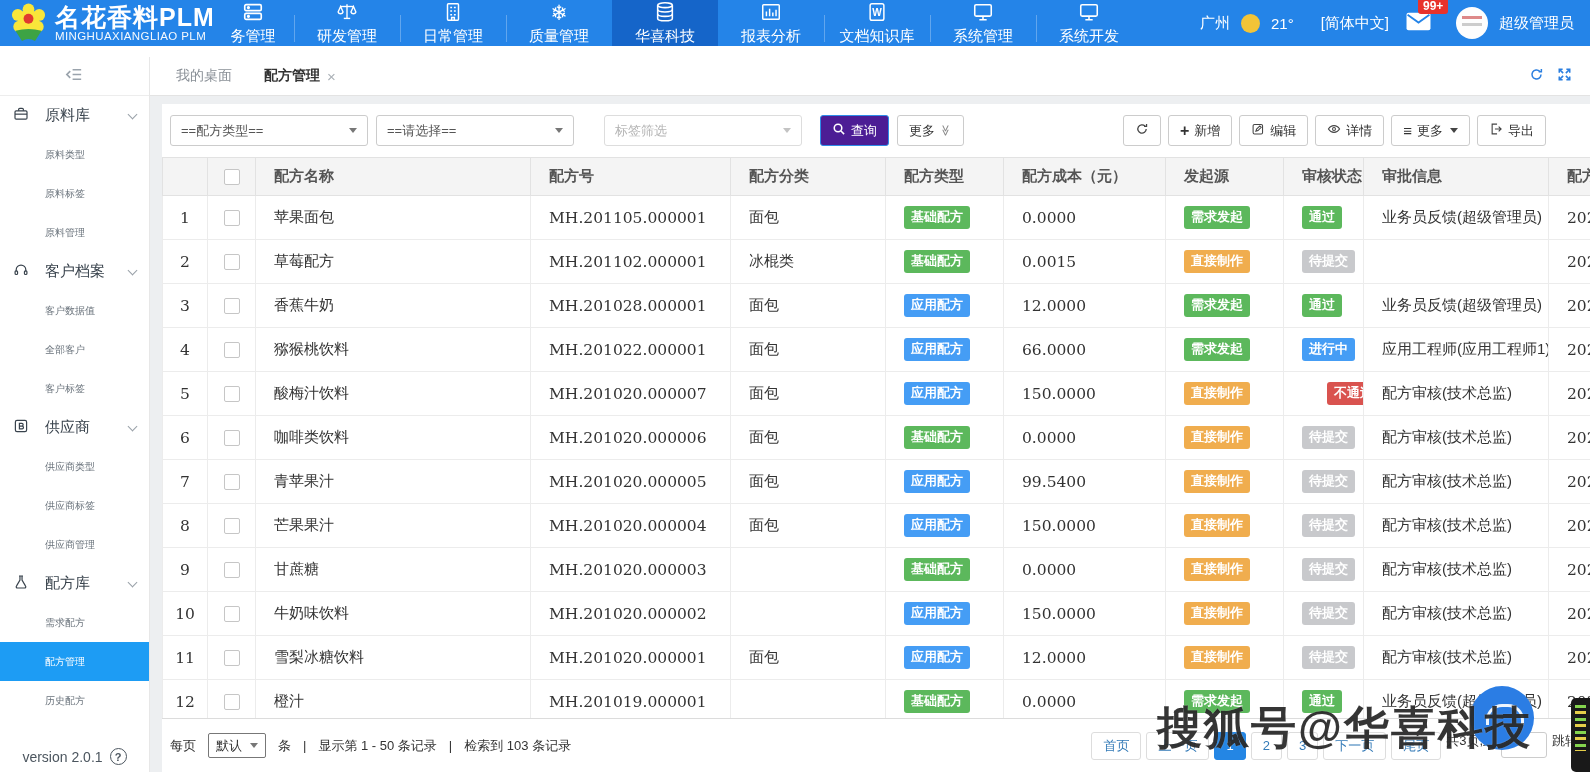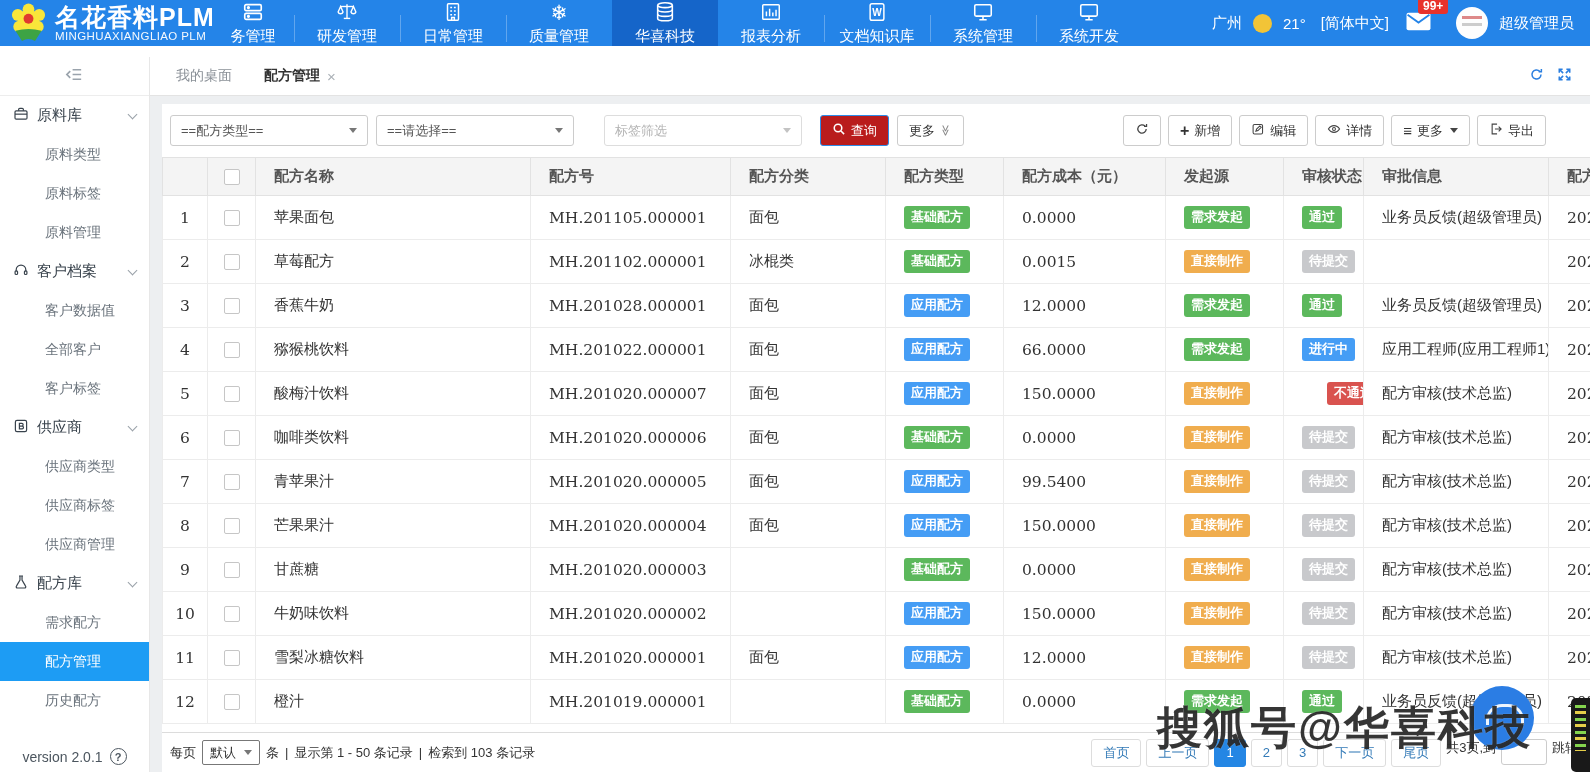--- a/index.html
+++ b/index.html
@@ -26,24 +26,24 @@
   .sun{width:19px;height:19px;border-radius:50%;background:#f2c437;}
   .mail-wrap{position:relative;margin:0 14px 0 6px;cursor:pointer;}
   .mail-badge{position:absolute;top:-14px;left:12px;background:#e8322b;color:#fff;font-size:12px;font-weight:bold;
     border-radius:3px;padding:1px 5px;line-height:1.2;}
   .avatar{width:32px;height:32px;border-radius:50%;background:#fdfdfd;position:relative;overflow:hidden;cursor:pointer;}
   .avatar::after{content:'';position:absolute;left:6px;top:9px;width:20px;height:3px;background:#d88;box-shadow:0 7px 0 #ccc;}
 
   
   .sidebar{position:absolute;top:57px;left:0;width:150px;bottom:0;background:#fff;border-right:1px solid #e7e7e7;z-index:5;}
   .collapse-bar{height:39px;border-bottom:1px solid #ededed;display:flex;align-items:center;justify-content:center;cursor:pointer;}
-  .sgroup-h{height:39px;display:flex;align-items:center;gap:8px;padding:0 13px;font-size:15px;color:#39434d;cursor:pointer;}
+  .sgroup-h{height:39px;display:flex;align-items:center;gap:16px;padding:0 13px;font-size:15px;color:#39434d;cursor:pointer;}
   .sgroup-h svg{width:16px;height:16px;flex-shrink:0;}
   .chev{width:7px;height:7px;border-right:1.5px solid #99a1a8;border-bottom:1.5px solid #99a1a8;transform:rotate(45deg);margin-left:auto;margin-top:-3px;}
-  .sitem{height:39px;display:flex;align-items:center;padding-left:45px;font-size:14px;color:#6a737c;cursor:pointer;white-space:nowrap;}
+  .sitem{height:39px;display:flex;align-items:center;padding-left:45px;font-size:10px;color:#6a737c;cursor:pointer;white-space:nowrap;}
   .sitem.active{background:#1d9cf4;color:#fff;}
   .version-row{position:absolute;bottom:1px;left:0;width:100%;display:flex;align-items:center;justify-content:center;gap:7px;color:#4c565f;font-size:14px;padding:6px 0;}
   .help-circle{width:17px;height:17px;border:1.6px solid #4c565f;border-radius:50%;font-size:11px;font-weight:bold;
     display:flex;align-items:center;justify-content:center;cursor:pointer;}
 
   
   .tabbar{position:absolute;top:57px;left:150px;right:0;height:39px;background:#fff;border-bottom:1px solid #e3e3e3;
     display:flex;align-items:center;padding-left:10px;z-index:4;}
   .tab{padding:16px 16px;height:100%;display:flex;align-items:center;gap:7px;font-size:14px;color:#8a9097;cursor:pointer;}
   .tab.active{color:#333;font-weight:bold;}
@@ -56,21 +56,21 @@
   .panel{position:absolute;left:12px;top:8px;right:0;bottom:0;background:#fff;overflow:hidden;}
   .filter-row{display:flex;align-items:center;gap:8px;padding:11px 44px 11px 8px;height:53px;}
   .sel{width:198px;height:31px;border:1px solid #ccc;border-radius:3px;background:#fff;display:flex;align-items:center;
     justify-content:space-between;padding:0 10px;font-size:13px;color:#555;cursor:pointer;}
   .sel.disabled{color:#b3b3b3;border-color:#ddd;margin-left:22px;cursor:default;}
   .caret{width:0;height:0;border-left:4.5px solid transparent;border-right:4.5px solid transparent;border-top:5.5px solid #777;}
   .sel.disabled .caret{border-top-color:#c3c3c3;}
   .btn{height:31px;border:1px solid #ccc;border-radius:3px;background:#fff;color:#333;font-size:13px;padding:0 11px;
     display:flex;align-items:center;gap:5px;cursor:pointer;white-space:nowrap;}
   .btn svg{width:14px;height:14px;}
-  .btn-primary{background:#b91c1c;border-color:#2e8ce8;color:#fff;margin-left:10px;}
+  .btn-primary{background:#4c1d95;border-color:#2e8ce8;color:#fff;margin-left:10px;}
   .dbl-chev{display:inline-block;transform:rotate(90deg);font-size:11px;color:#888;}
   .actions{margin-left:auto;display:flex;gap:7px;}
   .bicon-plus{font-size:16px;font-weight:bold;line-height:1;}
   .bicon-menu{font-size:15px;line-height:1;}
   .caret-dark{width:0;height:0;border-left:4px solid transparent;border-right:4px solid transparent;border-top:5px solid #444;margin-left:2px;}
 
   
   .table-wrap{position:absolute;top:53px;left:0;right:0;bottom:38px;overflow:hidden;}
   table{border-collapse:collapse;table-layout:fixed;width:1496px;font-size:15px;}
   th{background:#f4f4f4;height:38px;font-weight:bold;color:#555;text-align:left;padding:0 0 0 18px;
@@ -80,22 +80,22 @@
   td.num{font-family:"DejaVu Serif","Liberation Serif",serif;font-size:15.5px;}
   .checkbox{width:16px;height:16px;border:1px solid #c6c6c6;border-radius:2px;background:#fff;margin:0 auto;cursor:pointer;}
   .badge{display:inline-block;padding:4px 7px;border-radius:3px;color:#fff;font-size:13px;font-weight:bold;line-height:1.15;}
   .badge-green{background:#5cb85c;}
   .badge-blue{background:#459df5;}
   .badge-orange{background:#f0ad4e;}
   .badge-gray{background:#c8c9cc;}
   .badge-red{background:#d9534f;margin-left:25px;}
 
   
-  .pagebar{position:absolute;left:0;right:0;bottom:0;height:40px;border-top:1px solid #dcdcdc;background:#fff;
-    display:flex;align-items:center;gap:6px;padding:0 8px;font-size:13px;color:#333;}
+  .pagebar{position:absolute;left:0;right:0;bottom:0;height:54px;border-top:1px solid #dcdcdc;background:#fff;
+    display:flex;align-items:center;gap:12px;padding:0 8px;font-size:13px;color:#333;}
   .mini-sel{border:1px solid #777;border-radius:2px;height:25px;display:flex;align-items:center;gap:8px;padding:0 7px;cursor:pointer;}
   .pager{margin-left:auto;display:flex;gap:5px;align-items:flex-start;padding-right:4px;}
   .pbtn{min-width:30px;height:28px;border:1px solid #ddd;background:#fff;color:#337ab7;border-radius:3px;
     display:flex;align-items:center;justify-content:center;padding:0 11px;font-size:13px;cursor:pointer;}
   .pbtn.active{background:#2486e4;border-color:#2486e4;color:#fff;}
   .jump-input{width:46px;height:26px;border:1px solid #ccc;border-radius:3px;}
   .jump-label{cursor:pointer;}
 
   
   .float-btn{position:absolute;width:64px;height:64px;border-radius:50%;background:#2b7de4;right:56px;bottom:22px;z-index:55;cursor:pointer;}
@@ -217,21 +217,21 @@
               <path d="M12 16.5v3.5M8 20.5h8"></path>
             </svg>
           </span>
           <span class="nav-label">系统开发</span>
         </div>
       </nav>
     <div class="top-right">
       <span>广州</span>
       <span class="sun"></span>
       <span>21°</span>
-      <span style="margin-left:4px;">[简体中文]</span>
+      <span style="margin-left:16px;">[简体中文]</span>
       <span class="mail-wrap">
         <span>
           <svg viewBox="0 0 24 18" width="25" height="19">
               <rect x="0.5" y="0.5" width="23" height="17" rx="2" fill="#fff"></rect>
           <path d="M1.5 2.5l10.5 7.5L22.5 2.5" fill="none" stroke="#2484e8" stroke-width="1.7"></path>
             </svg>
         </span>
         <span class="mail-badge">99+</span>
       </span>
       <span class="avatar"></span>

